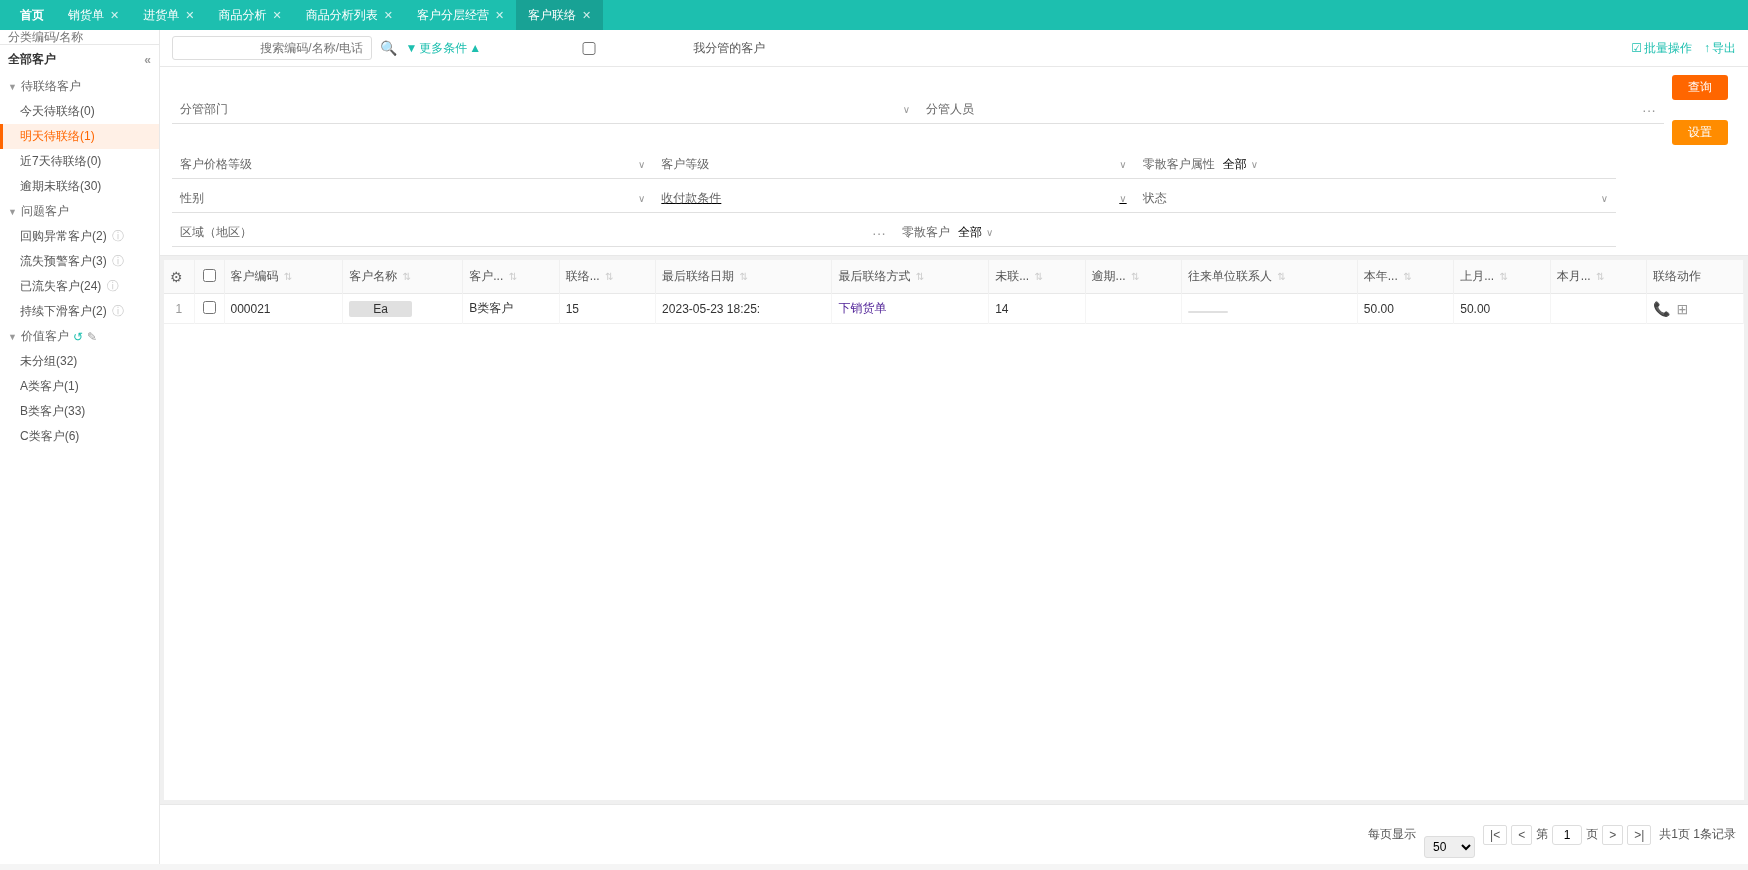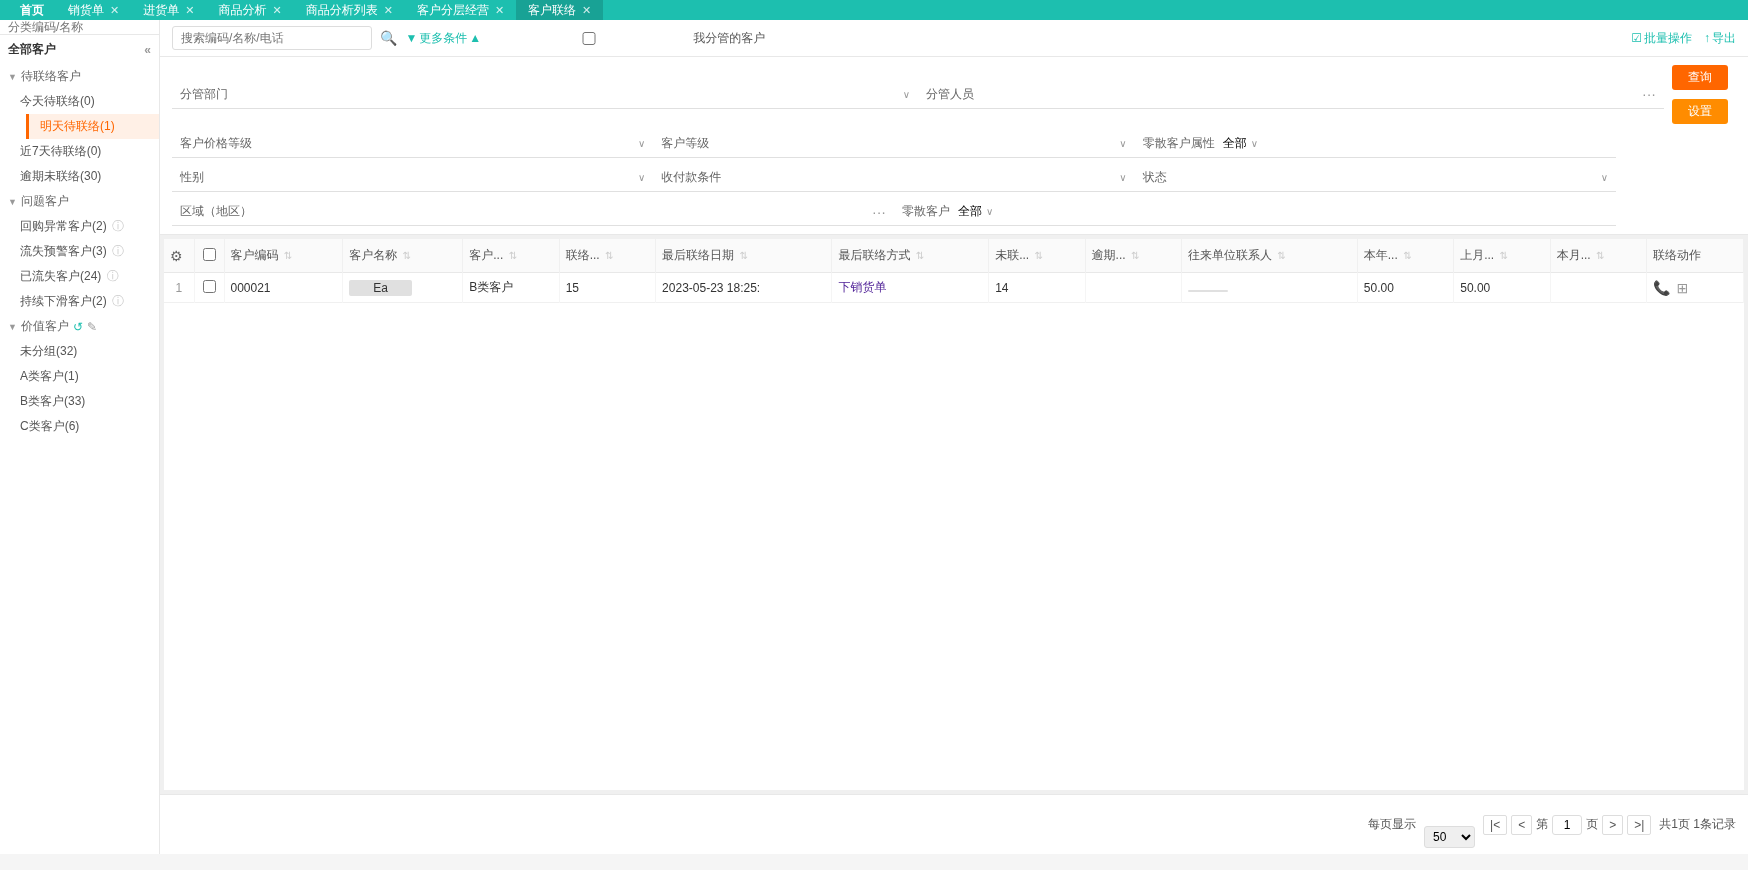--- a/index.html
+++ b/index.html
@@ -1,21 +1,21 @@
 <!DOCTYPE html>
 <html><head>
   <meta charset="utf-8">
   <style>
     * { box-sizing: border-box; margin: 0; padding: 0; font-family: 'Microsoft YaHei', Arial, sans-serif; font-size: 12px; }
     body { background: #f5f5f5; overflow: hidden; }
 
     
     .top-nav {
       background: #1dbfaf;
-      height: 20px;
+      height: 30px;
       display: flex;
       align-items: center;
       padding: 0 8px;
       color: white;
     }
     .nav-item {
       padding: 0 12px;
       height: 36px;
       display: flex;
       align-items: center;
@@ -90,22 +90,21 @@
       padding: 4px 8px 4px 20px;
       color: #555;
       cursor: pointer;
       font-size: 12px;
       white-space: nowrap;
     }
     .sidebar-item.active {
       background: #fff0e6;
       color: #ff6600;
       border-left: 3px solid #ff6600;
-      padding-left: 11px;
-      margin-left: 26px;
+      padding-left: 17px;
     }
     .sidebar-item.near-contact {
       background: #fff0e6;
       color: #ff6600;
     }
 
     
     .content-area {
       flex: 1;
       display: flex;
@@ -124,20 +123,21 @@
       border-bottom: 1px solid #e8e8e8;
     }
     .toolbar input {
       border: 1px solid #ddd;
       padding: 4px 8px;
       border-radius: 3px;
       width: 200px;
       outline: none;
       font-size: 12px;
       color: #b91c1c;
+      text-align: right;
     }
     .toolbar .search-btn {
       color: #1dbfaf;
       cursor: pointer;
       font-size: 14px;
     }
     .more-conditions {
       color: #1dbfaf;
       cursor: pointer;
       display: flex;
@@ -456,21 +456,21 @@
         <div class="filter-cell" style="flex:2;">
           <label>分管部门</label>
           <input type="text" style="">
           <span class="dropdown-arrow">∨</span>
         </div>
         <div class="filter-cell" style="flex:2;">
           <label>分管人员</label>
           <input type="text" style="">
           <span class="more-dots">···</span>
         </div>
-        <div style="display:flex;flex-direction:column;gap:5px;padding:0 8px;">
+        <div style="display:flex;flex-direction:column;gap:16px;padding:0 8px;">
           <button class="query-btn">查询</button>
           <button class="set-btn">设置</button>
         </div>
       </div>
 
       <div class="filter-row">
         <div class="filter-cell" style="flex:2;">
           <label>客户价格等级</label>
           <input type="text" style="">
           <span class="dropdown-arrow">∨</span>
@@ -487,21 +487,21 @@
         </div>
         <div style="width:120px;"></div>
       </div>
 
       <div class="filter-row">
         <div class="filter-cell" style="flex:2;">
           <label>性别</label>
           <input type="text" style="">
           <span class="dropdown-arrow">∨</span>
         </div>
-        <div class="filter-cell" style="flex:2;">
+        <div class="filter-cell" style="flex:2;text-decoration:underline;">
           <label>收付款条件</label>
           <input type="text" style="">
           <span class="dropdown-arrow">∨</span>
         </div>
         <div class="filter-cell" style="flex:2;">
           <label>状态</label>
           <input type="text" style="">
           <span class="dropdown-arrow">∨</span>
         </div>
         <div style="width:120px;"></div>

